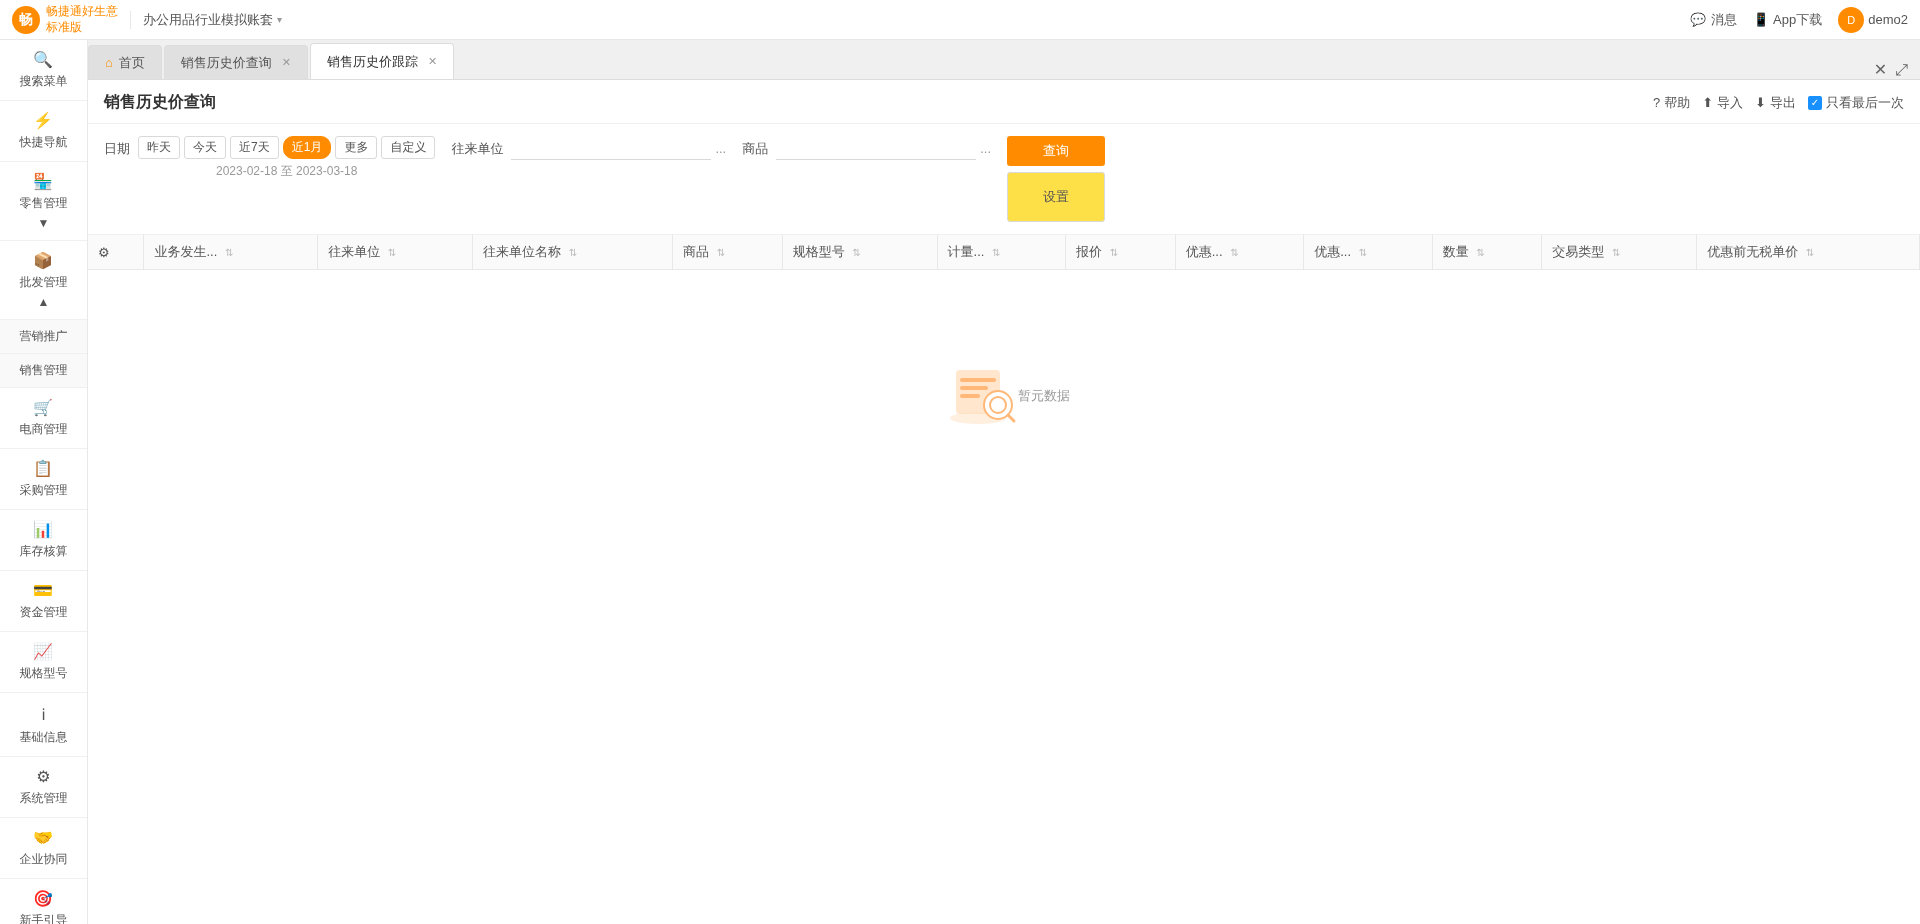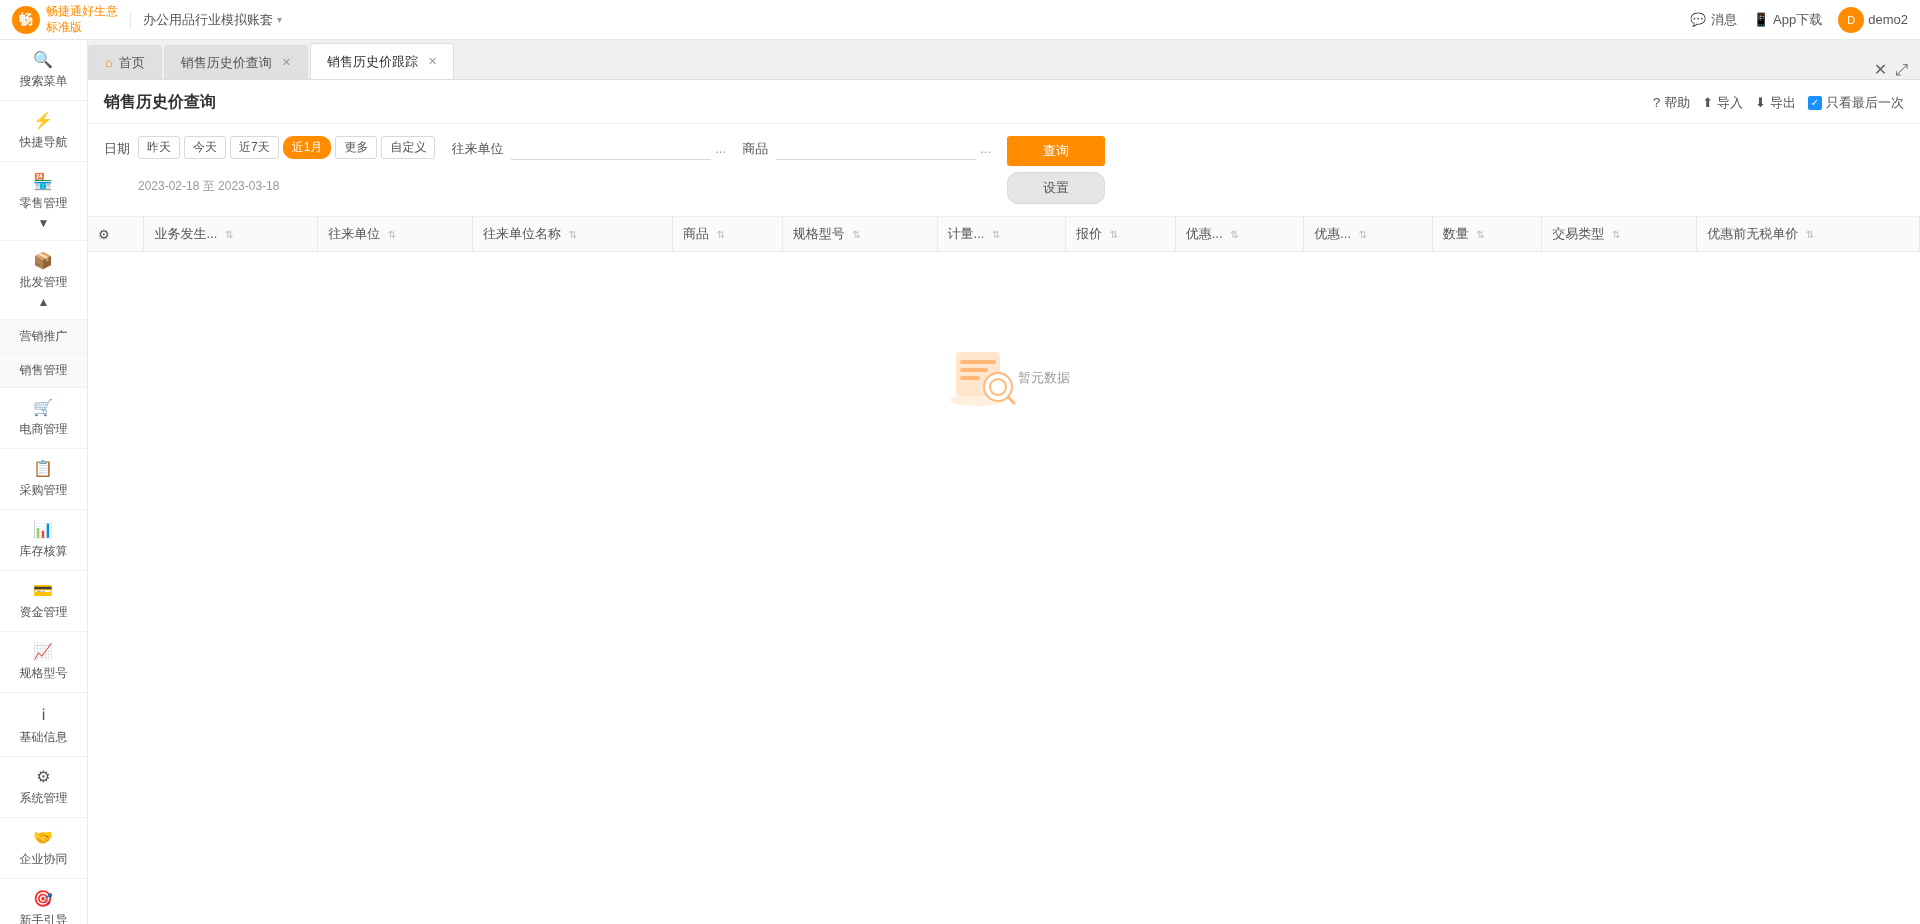--- a/index.html
+++ b/index.html
@@ -54,30 +54,30 @@
     .page-title { font-size: 16px; font-weight: bold; color: #333; }
     .page-header-actions { display: flex; align-items: center; gap: 12px; font-size: 13px; color: #555; }
     .page-header-actions .action-item { display: flex; align-items: center; gap: 4px; cursor: pointer; }
     .checkbox-item { display: flex; align-items: center; gap: 4px; }
     .checkbox-blue { width: 14px; height: 14px; background: #1890ff; border-radius: 2px; display: flex; align-items: center; justify-content: center; color: white; font-size: 10px; }
 
     
     .filter-bar { padding: 12px 16px; display: flex; align-items: flex-start; gap: 16px; border-bottom: 1px solid #f0f0f0; flex-wrap: wrap; }
     .filter-group { display: flex; align-items: flex-start; gap: 8px; }
     .filter-label { font-size: 13px; color: #555; white-space: nowrap; padding-top: 4px; }
-    .date-options { display: flex; flex-direction: column; gap: 19px; }
+    .date-options { display: flex; flex-direction: column; gap: 4px; align-items: center; }
     .date-buttons { display: flex; gap: 4px; align-items: center; }
     .date-btn { padding: 2px 8px; border: 1px solid #d9d9d9; border-radius: 3px; cursor: pointer; font-size: 12px; background: #fff; color: #555; }
     .date-btn.active { background: #ff8c00; color: white; border-color: #ff8c00; border-radius: 10px; }
     .date-range-text { font-size: 12px; color: #999; }
     .filter-input-group { display: flex; align-items: center; gap: 4px; }
     .filter-input { border: none; border-bottom: 1px solid #d9d9d9; padding: 4px 8px; font-size: 13px; outline: none; width: 200px; color: #333; }
     .filter-dots { color: #999; cursor: pointer; }
     .query-btn { background: #ff8c00; color: white; border: none; padding: 6px 36px; border-radius: 3px; cursor: pointer; font-size: 13px; }
-    .settings-btn { background: #e5e5e5; color: #555; border: 1px solid #d9d9d9; padding: 6px 16px; border-radius: 11px; cursor: pointer; font-size: 13px; }
+    .settings-btn { background: #fde047; color: #555; border: 1px solid #d9d9d9; padding: 15px 16px; border-radius: 3px; cursor: pointer; font-size: 13px; }
     .btn-group { display: flex; flex-direction: column; gap: 6px; }
 
     
     .table-container { padding: 0 0; overflow: auto; }
     .data-table { width: 100%; border-collapse: collapse; font-size: 13px; }
     .data-table th { background: #fafafa; border-bottom: 1px solid #e8e8e8; border-right: 1px solid #e8e8e8; padding: 8px 10px; text-align: left; color: #555; font-weight: normal; white-space: nowrap; cursor: pointer; }
     .data-table th .sort-icon { font-size: 10px; color: #bbb; margin-left: 4px; }
 
     
     .empty-state { display: flex; flex-direction: row; align-items: center; justify-content: center; padding: 80px 0; }

